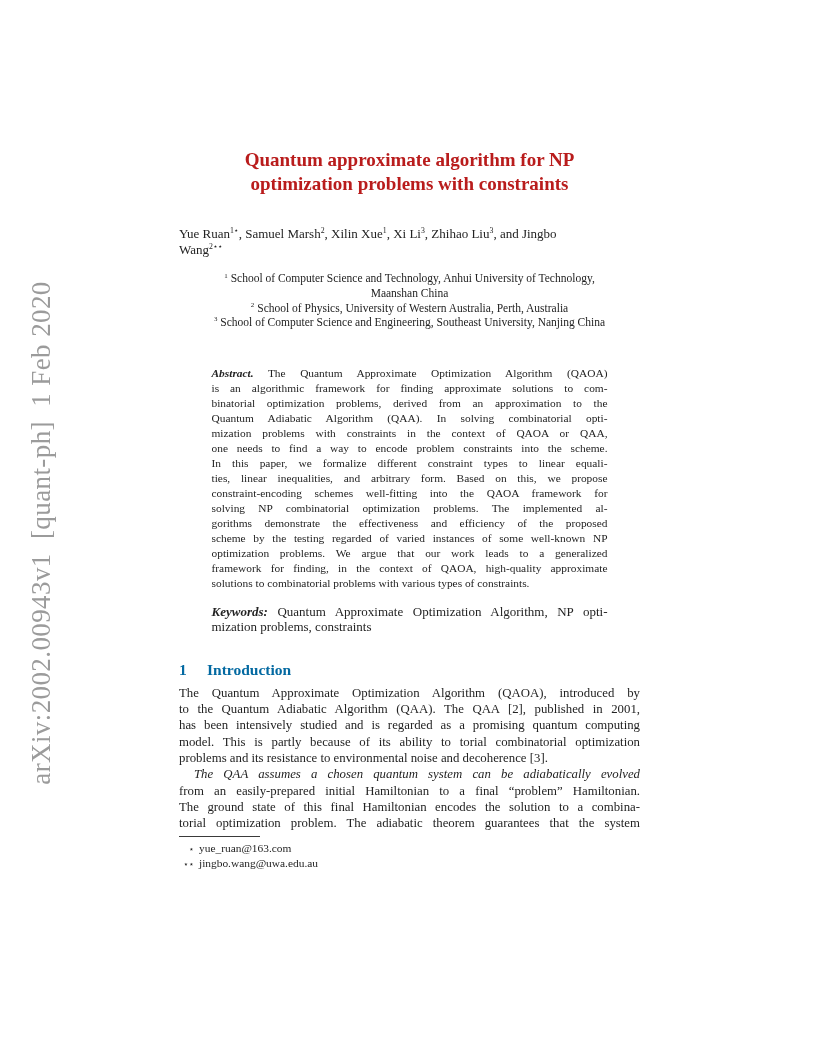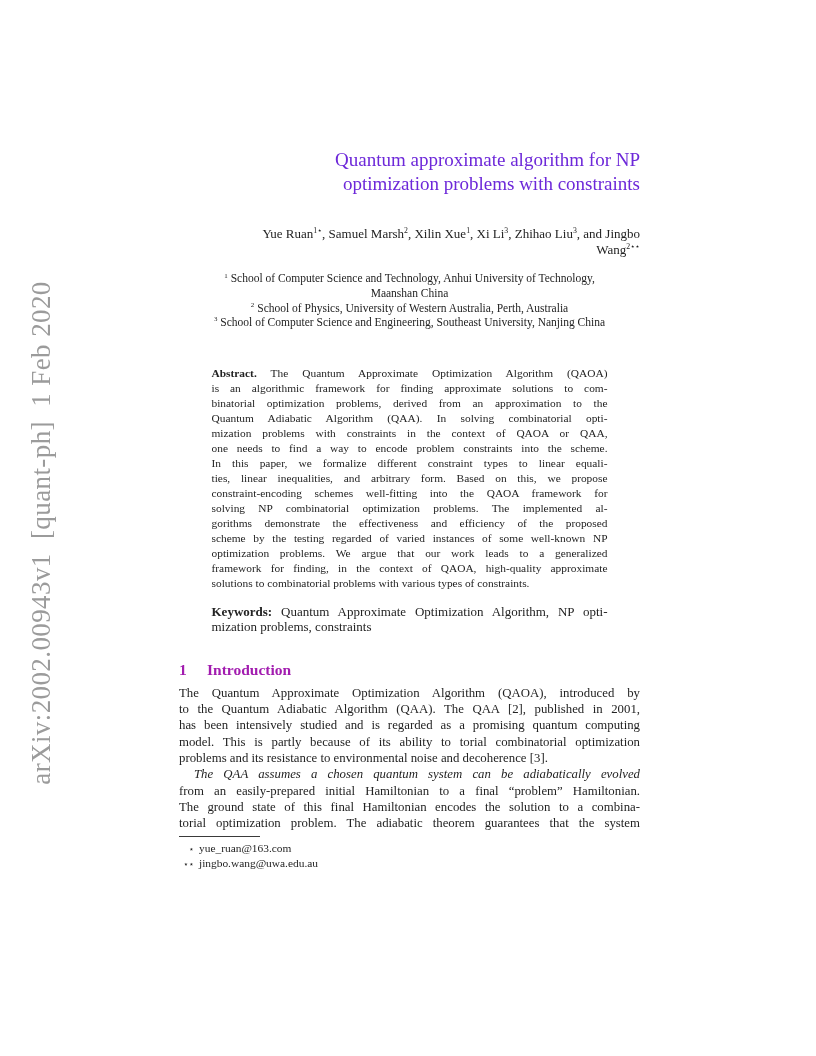--- a/index.html
+++ b/index.html
@@ -7,32 +7,32 @@
     position:relative; width:816px; height:1056px; background:#ffffff;
     font-family:"Liberation Serif","DejaVu Serif",serif; color:#232323;
     overflow:hidden; margin:0 auto;
   }
   .watermark {
     position:absolute; left:41px; top:533px;
     transform:translate(-50%,-50%) rotate(-90deg);
     white-space:pre; font-size:27px; color:#9b9b9b; letter-spacing:0.4px;
   }
   .content { position:absolute; left:179px; top:148px; width:461px; }
-  .title { text-align:right; font-weight:normal; font-size:19px; line-height:24px; color:#6d28d9; }
-  .authors { margin-top:30px; text-align:right; font-size:13px; line-height:16.2px; }
+  .title { text-align:center; font-weight:bold; font-size:19px; line-height:24px; color:#b91c1c; }
+  .authors { margin-top:30px; text-align:left; font-size:13px; line-height:16.2px; }
   sup { font-size:0.6em; line-height:0; }
   .affiliations { margin-top:13px; text-align:center; font-size:11.5px; line-height:14.6px; }
   .affiliations sup { margin-right:3px; }
   .abstract { margin:36px auto 0 auto; width:396px; font-size:11.4px; line-height:15px; }
   .keywords { margin:13px auto 0 auto; width:396px; font-size:13px; line-height:15px; }
   .jl { text-align:justify; text-align-last:justify; }
   .pl { text-align:left; text-align-last:left; }
   .indent { text-indent:15px;font-style:italic; }
-  b.runin { font-weight:bold; }
-  .sec-heading { margin-top:25px; font-size:15.5px; font-weight:bold; line-height:22px; color:#a21caf; }
+  b.runin { font-weight:bold;font-style:italic; }
+  .sec-heading { margin-top:25px; font-size:15.5px; font-weight:bold; line-height:22px; color:#0369a1; }
   .sec-heading .num { display:inline-block; min-width:14px; margin-right:14px; }
   .para { font-size:12.8px; line-height:16.3px; }
   .para1 { margin-top:4px; }
   .fnrule { margin-top:5px; width:81px; border-top:1px solid #3a3a3a; height:0; }
   .footnotes { margin-top:4px; font-size:11.4px; line-height:14.5px; }
   .fn { display:flex; }
   .fn .mk { width:15px; text-align:right; margin-right:5px; font-size:8.5px; position:relative; top:1px; }
 </style>
 </head>
 <body>

